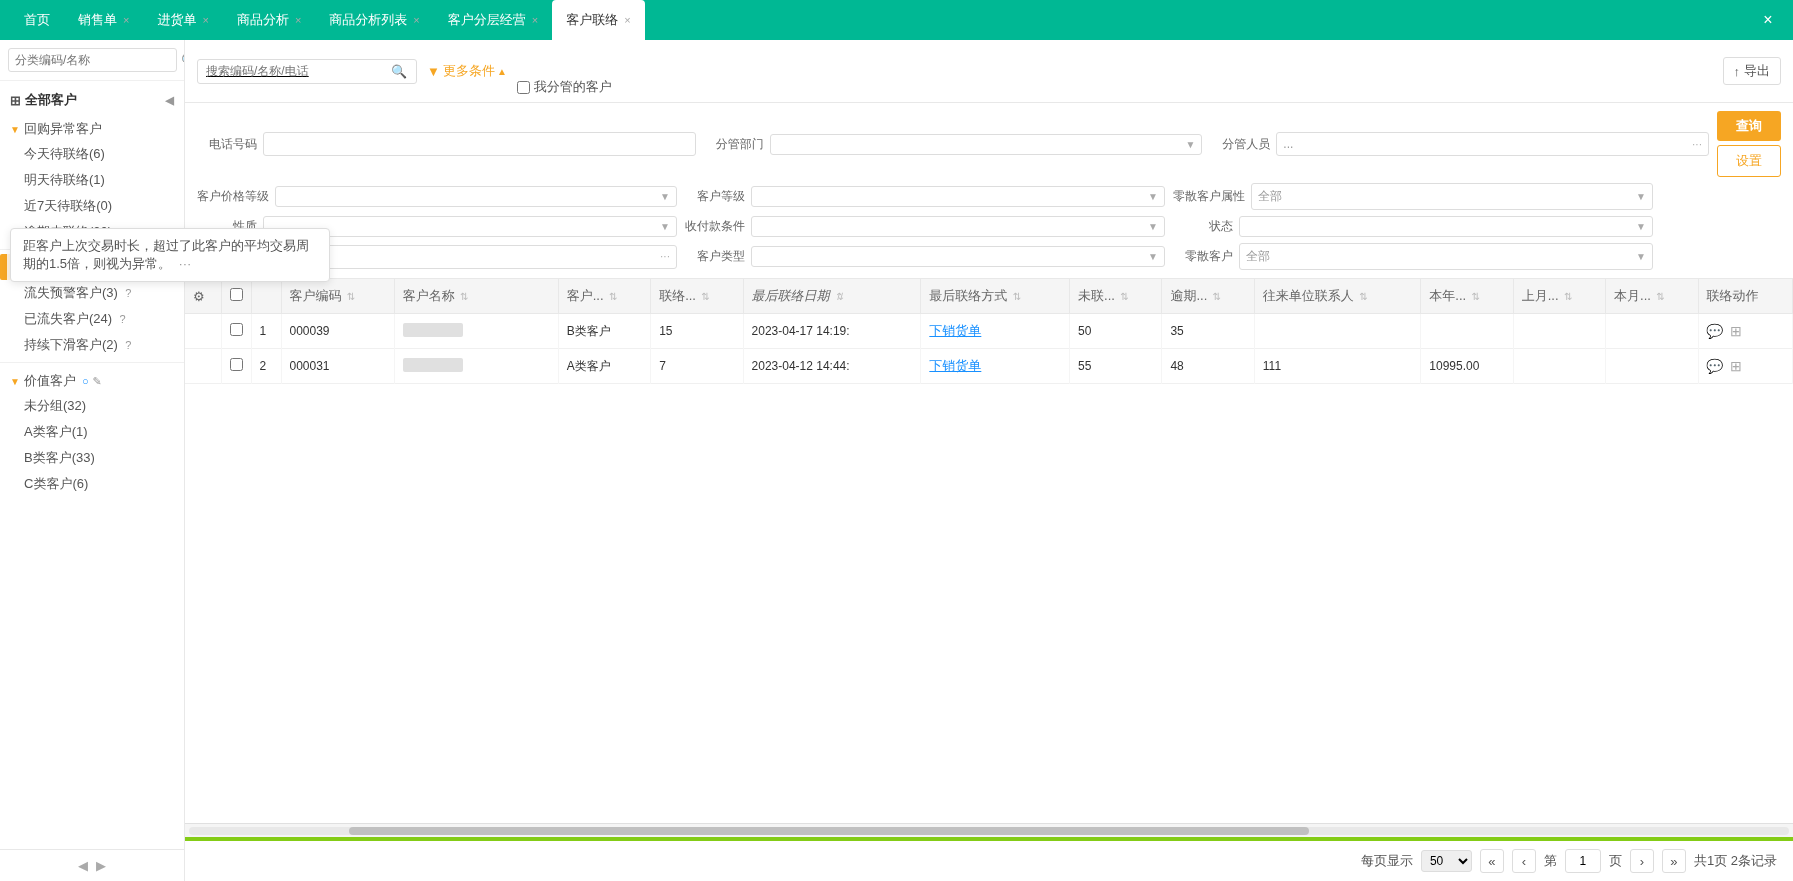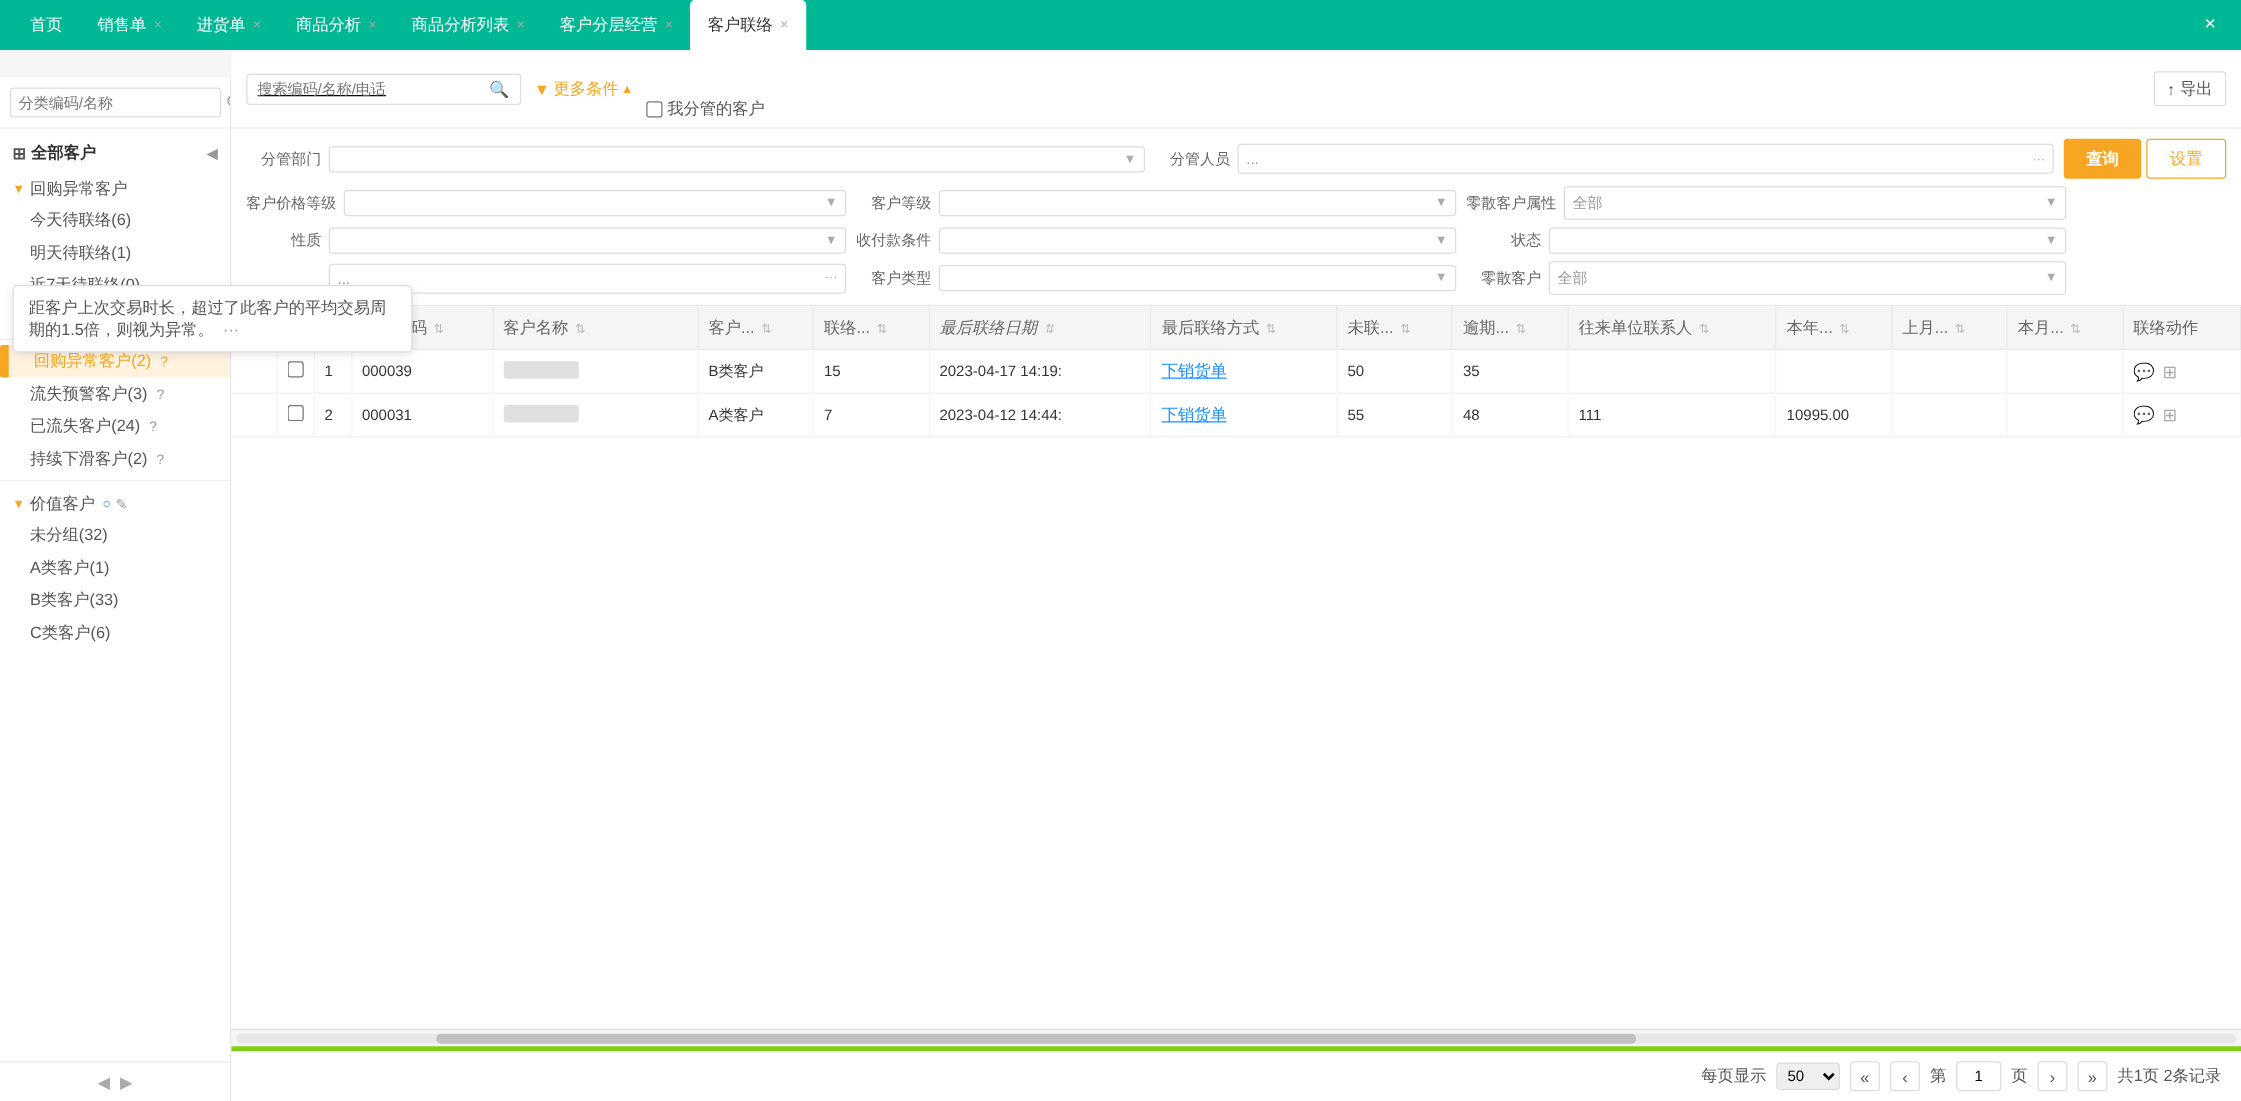--- a/index.html
+++ b/index.html
@@ -26,21 +26,21 @@
       width: 30px; height: 30px; display: flex; align-items: center; justify-content: center;
       cursor: pointer; color: #fff; font-size: 16px;
     }
 
     
     .main-layout { display: flex; height: calc(881px - 40px); }
 
     
     .sidebar {
       width: 185px; min-width: 185px; background: #fff; border-right: 1px solid #e8e8e8;
-      display: flex; flex-direction: column; overflow: hidden; margin-top: 22px;
+      display: flex; flex-direction: column; overflow: hidden;
     }
     .sidebar-search {
       display: flex; align-items: center; padding: 8px 8px;
       border-bottom: 1px solid #f0f0f0;
     }
     .sidebar-search input {
       flex: 1; border: 1px solid #ddd; border-radius: 3px; padding: 4px 6px;
       font-size: 12px; outline: none;
     }
     .sidebar-search .search-btn {
@@ -139,21 +139,21 @@
       font-size: 12px; outline: none;
     }
     .query-btn {
       background: #f6a623; color: #fff; border: none; border-radius: 3px;
       padding: 6px 18px; cursor: pointer; font-size: 13px; font-weight: bold;
     }
     .settings-btn {
       background: #fff; color: #f6a623; border: 1px solid #f6a623; border-radius: 3px;
       padding: 6px 18px; cursor: pointer; font-size: 13px;
     }
-    .btn-group { display: flex; flex-direction: row; gap: 4px; }
+    .btn-group { display: flex; flex-direction: column; gap: 4px; }
 
     
     .tooltip-box {
       position: absolute; left: 10px; top: 228px; z-index: 100;
       background: #fff; border: 1px solid #ddd; border-radius: 4px;
       padding: 8px 12px; font-size: 12px; color: #555;
       box-shadow: 0 2px 8px rgba(0,0,0,0.1);
       max-width: 320px;
     }
 
@@ -351,20 +351,24 @@
       <div class="filter-spacer"></div>
       <div class="export-btn">
         <span>↑</span>
         <span>导出</span>
       </div>
     </div>
 
     <div class="adv-filter">
 
       <div class="adv-filter-row">
+        <div class="filter-field">
+          <span class="filter-label">电话号码</span>
+          <input class="filter-input" type="text" style="flex: 1 1 0%;">
+        </div>
         <div class="filter-field">
           <span class="filter-label">分管部门</span>
           <div class="filter-select">
             <span class="sel-text"></span>
             <span class="sel-arrow">▼</span>
           </div>
         </div>
         <div class="filter-field">
           <span class="filter-label">分管人员</span>
           <div class="filter-select">

